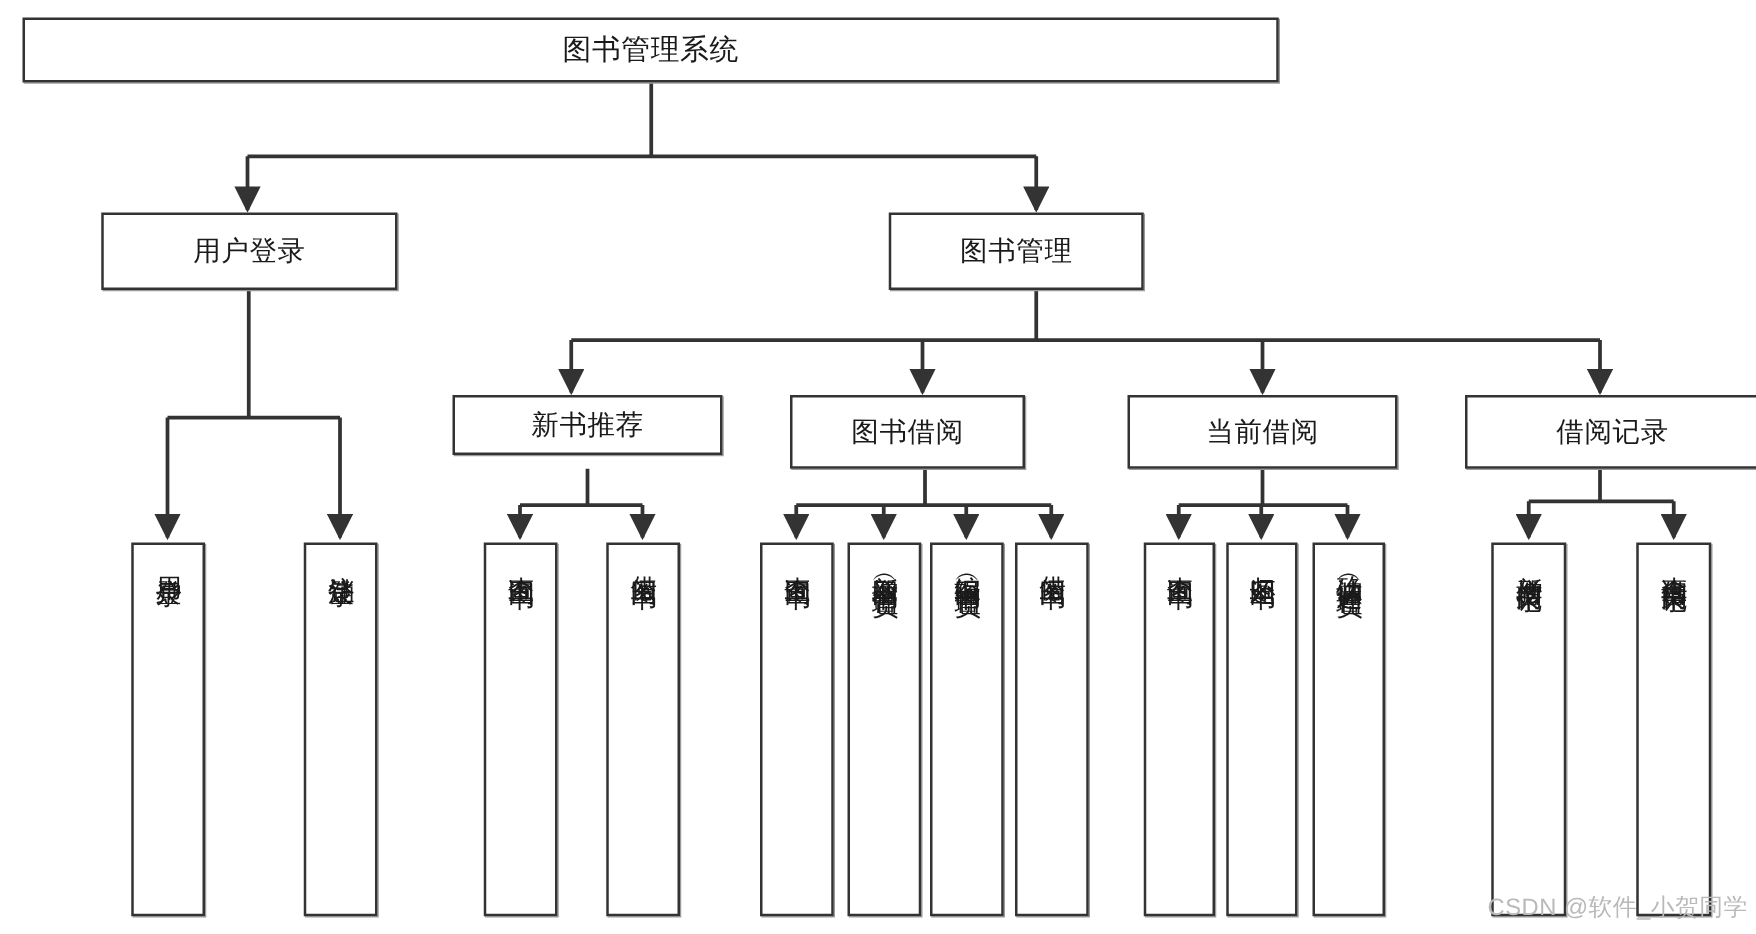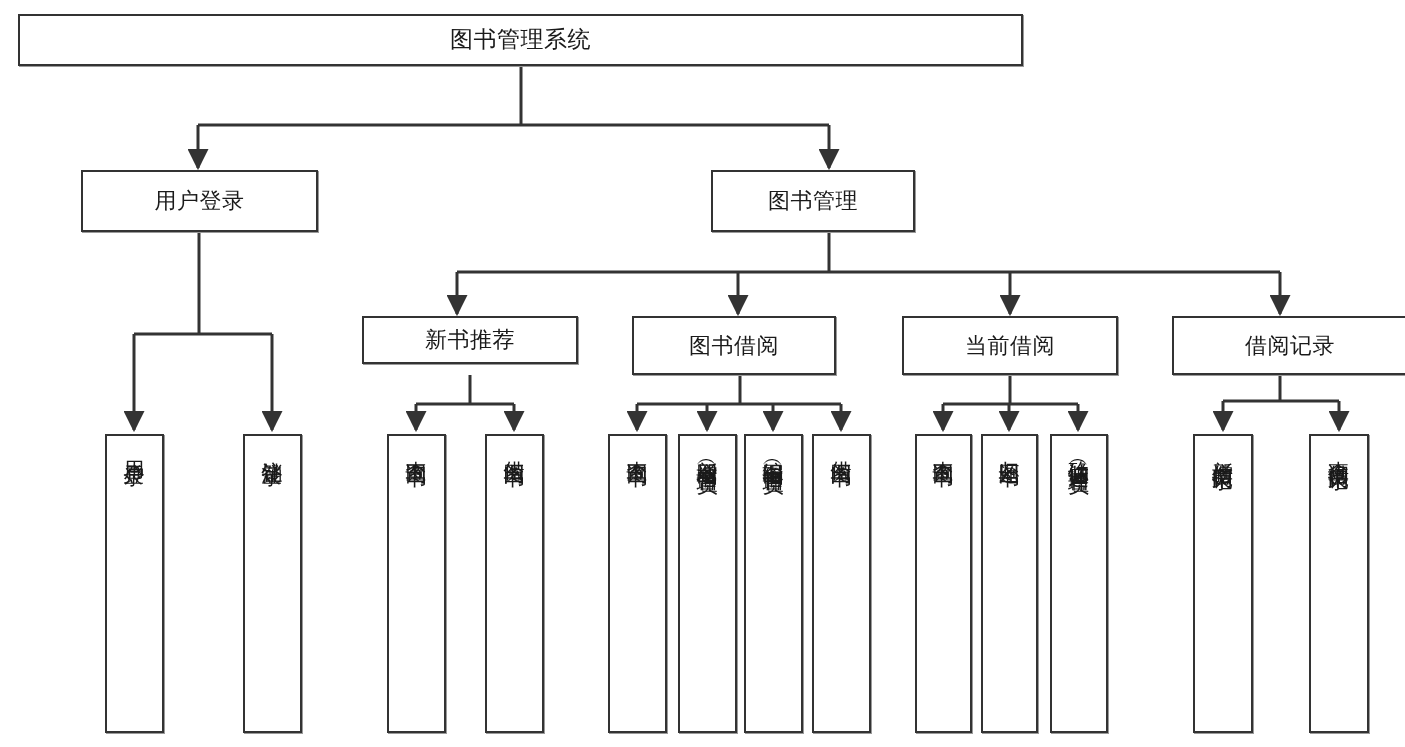--- a/index.html
+++ b/index.html
@@ -136,21 +136,21 @@
   <div class="node horizontal" style="left:81px;top:170px;width:237px;height:62px;">
     <span class="node-label">用户登录</span>
   </div>
   <div class="node horizontal" style="left:711px;top:170px;width:204px;height:62px;">
     <span class="node-label">图书管理</span>
   </div>
 
   <div class="node horizontal" style="left:362px;top:316px;width:216px;height:48px;">
     <span class="node-label">新书推荐</span>
   </div>
-  <div class="node horizontal" style="left:632px;top:316px;width:204px;height:59px;">
+  <div class="node horizontal" style="left:632px;top:316px;width:188px;height:59px;">
     <span class="node-label">图书借阅</span>
   </div>
   <div class="node horizontal" style="left:902px;top:316px;width:216px;height:59px;">
     <span class="node-label">当前借阅</span>
   </div>
   <div class="node horizontal" style="left:1172px;top:316px;width:236px;height:59px;">
     <span class="node-label">借阅记录</span>
   </div>
 
   <div class="node vertical" style="left:105px;top:434px;width:59px;height:299px;">
@@ -190,14 +190,15 @@
     <span class="node-label">确认归还（管理员）</span>
   </div>
 
   <div class="node vertical" style="left:1193px;top:434px;width:60px;height:299px;">
     <span class="node-label">新增借阅记录</span>
   </div>
   <div class="node vertical" style="left:1309px;top:434px;width:60px;height:299px;">
     <span class="node-label">查询借阅记录</span>
   </div>
 
+  <div id="watermark">CSDN @软件_小贺同学</div>
 
 </div>
 
 </body></html>

